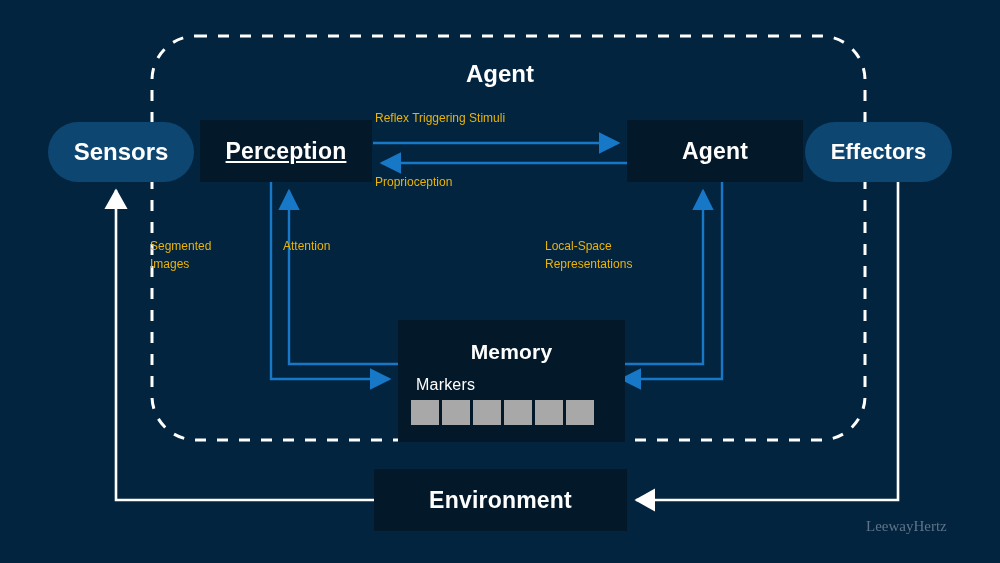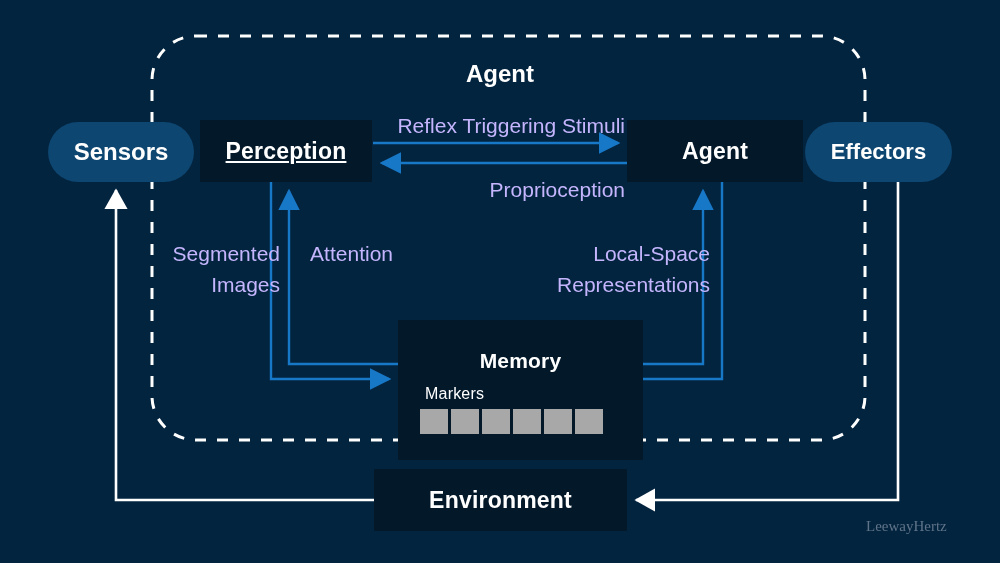--- a/index.html
+++ b/index.html
@@ -68,21 +68,21 @@
     left: 48px; top: 122px; width: 146px; height: 60px;
     font-size: 24px;
   }
   #pill-effectors {
     left: 805px; top: 122px; width: 147px; height: 60px;
     font-size: 22px;
   }
   #box-memory {
     left: 398px; top: 320px; width: 215px; height: 110px;
     display: block;
-    padding: 15px;
+    padding: 6px;
   }
   #memory-title {
     text-align: center;
     color: #ffffff;
     font-size: 21px;
     font-weight: bold;
     margin-top: 14px;
   }
   #memory-markers-label {
     color: #ffffff;
@@ -99,24 +99,24 @@
     width: 28px;
     height: 25px;
     background: #a8a8a8;
   }
   #box-environment {
     left: 374px; top: 469px; width: 253px; height: 62px;
     font-size: 23px;
   }
   .edge-label {
     position: absolute;
-    color: #c4b5fd;
-    font-size: 21px;
+    color: #eab308;
+    font-size: 12px;
     font-weight: normal;
-    text-align: right;
+    text-align: left;
     line-height: 1.48;
     white-space: pre-line;
   }
   #label-reflex { left: 375px; top: 110px; width: 250px; }
   #label-proprio { left: 375px; top: 174px; width: 250px; }
   #label-segmented { left: 150px; top: 238px; width: 130px; }
   #label-attention { left: 283px; top: 238px; width: 110px; }
   #label-localspace { left: 545px; top: 238px; width: 165px; }
   #label-task { left: 720px; top: 238px; width: 125px; }
   #watermark {

